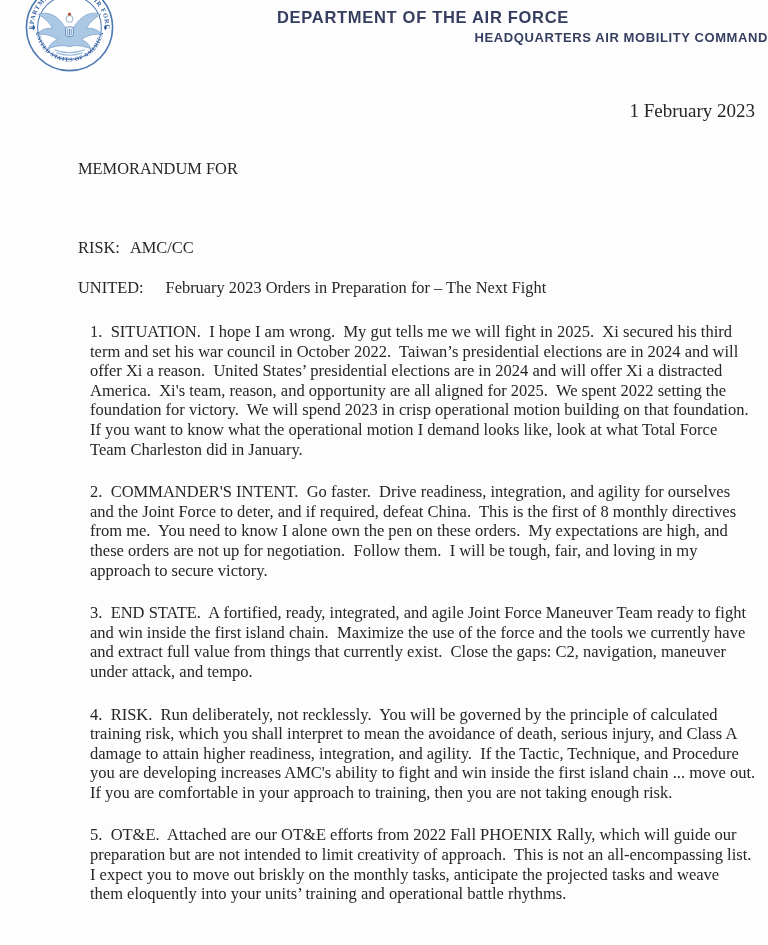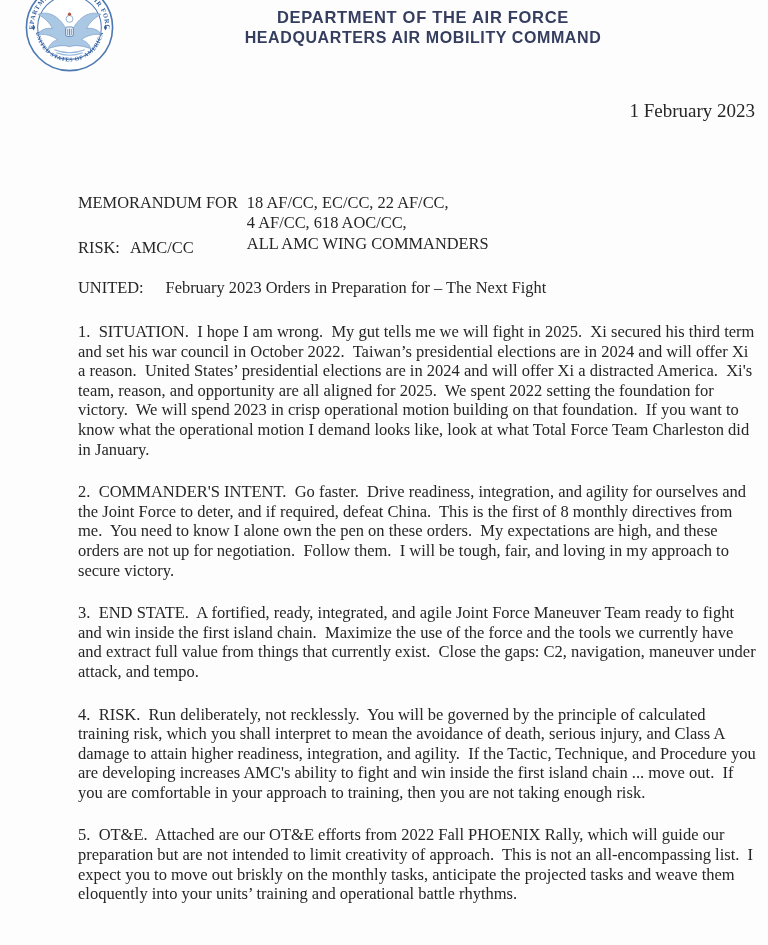--- a/index.html
+++ b/index.html
@@ -31,40 +31,39 @@
     position: absolute;
     top: 7px;
     left: 78px;
     right: 0;
     text-align: center;
     font-family: "Liberation Sans", sans-serif;
     font-weight: bold;
     color: #353e5f;
   }
   .lh1 { font-size: 16.5px; letter-spacing: 0.7px; line-height: 20px; }
-  .lh2 { font-size: 16px; letter-spacing: 0.6px; line-height: 17px; margin-top: 2px; }
+  .lh2 { font-size: 13px; letter-spacing: 0.6px; line-height: 17px; margin-top: 2px; text-align: right; }
 
   
   .date-line {
     position: absolute;
     top: 100px;
     right: 13px;
     font-size: 19px;
   }
 
   
   .memo-for {
     position: absolute;
     top: 159px;
     left: 78px;
     display: flex;
     align-items: flex-start;
     font-size: 16.4px;
     line-height: 20.3px;
-    margin-top: 34px;
   }
   .memo-for .label { margin-right: 9px; white-space: nowrap; }
   .from-line {
     position: absolute;
     top: 238px;
     left: 78px;
     font-size: 16.4px;
   }
   .from-line .val { margin-left: 10px; }
   .subject-line {
@@ -78,21 +77,21 @@
   
   .paras {
     position: absolute;
     top: 322px;
     left: 78px;
     width: 678px;
     font-size: 16.5px;
     line-height: 19.6px;
   }
   .paras p {
-    margin: 0 0 23px 0;
+    margin: 0 0 23px 12px;
     white-space: pre-wrap;
   }
   .bold { font-weight: normal; }
 </style>
 </head>
 <body>
 
 <div class="page">
 
   <div class="seal">
@@ -128,25 +127,20 @@
 
   <header class="letterhead">
     <div class="lh1">DEPARTMENT OF THE AIR FORCE</div>
     <div class="lh2">HEADQUARTERS AIR MOBILITY COMMAND</div>
   </header>
 
   <div class="date-line">1 February 2023</div>
 
   <div class="memo-for">
     <span class="label">MEMORANDUM FOR</span>
-    <div class="recipients">
-      <div>18 AF/CC, EC/CC, 22 AF/CC,</div>
-      <div>4 AF/CC, 618 AOC/CC,</div>
-      <div>ALL AMC WING COMMANDERS</div>
-    </div>
   </div>
 
   <div class="from-line">
     <span>RISK:</span><span class="val">AMC/CC</span>
   </div>
 
   <div class="subject-line">
     <span>UNITED:</span><span class="val">February 2023 Orders in Preparation for – The Next Fight</span>
   </div>
 

